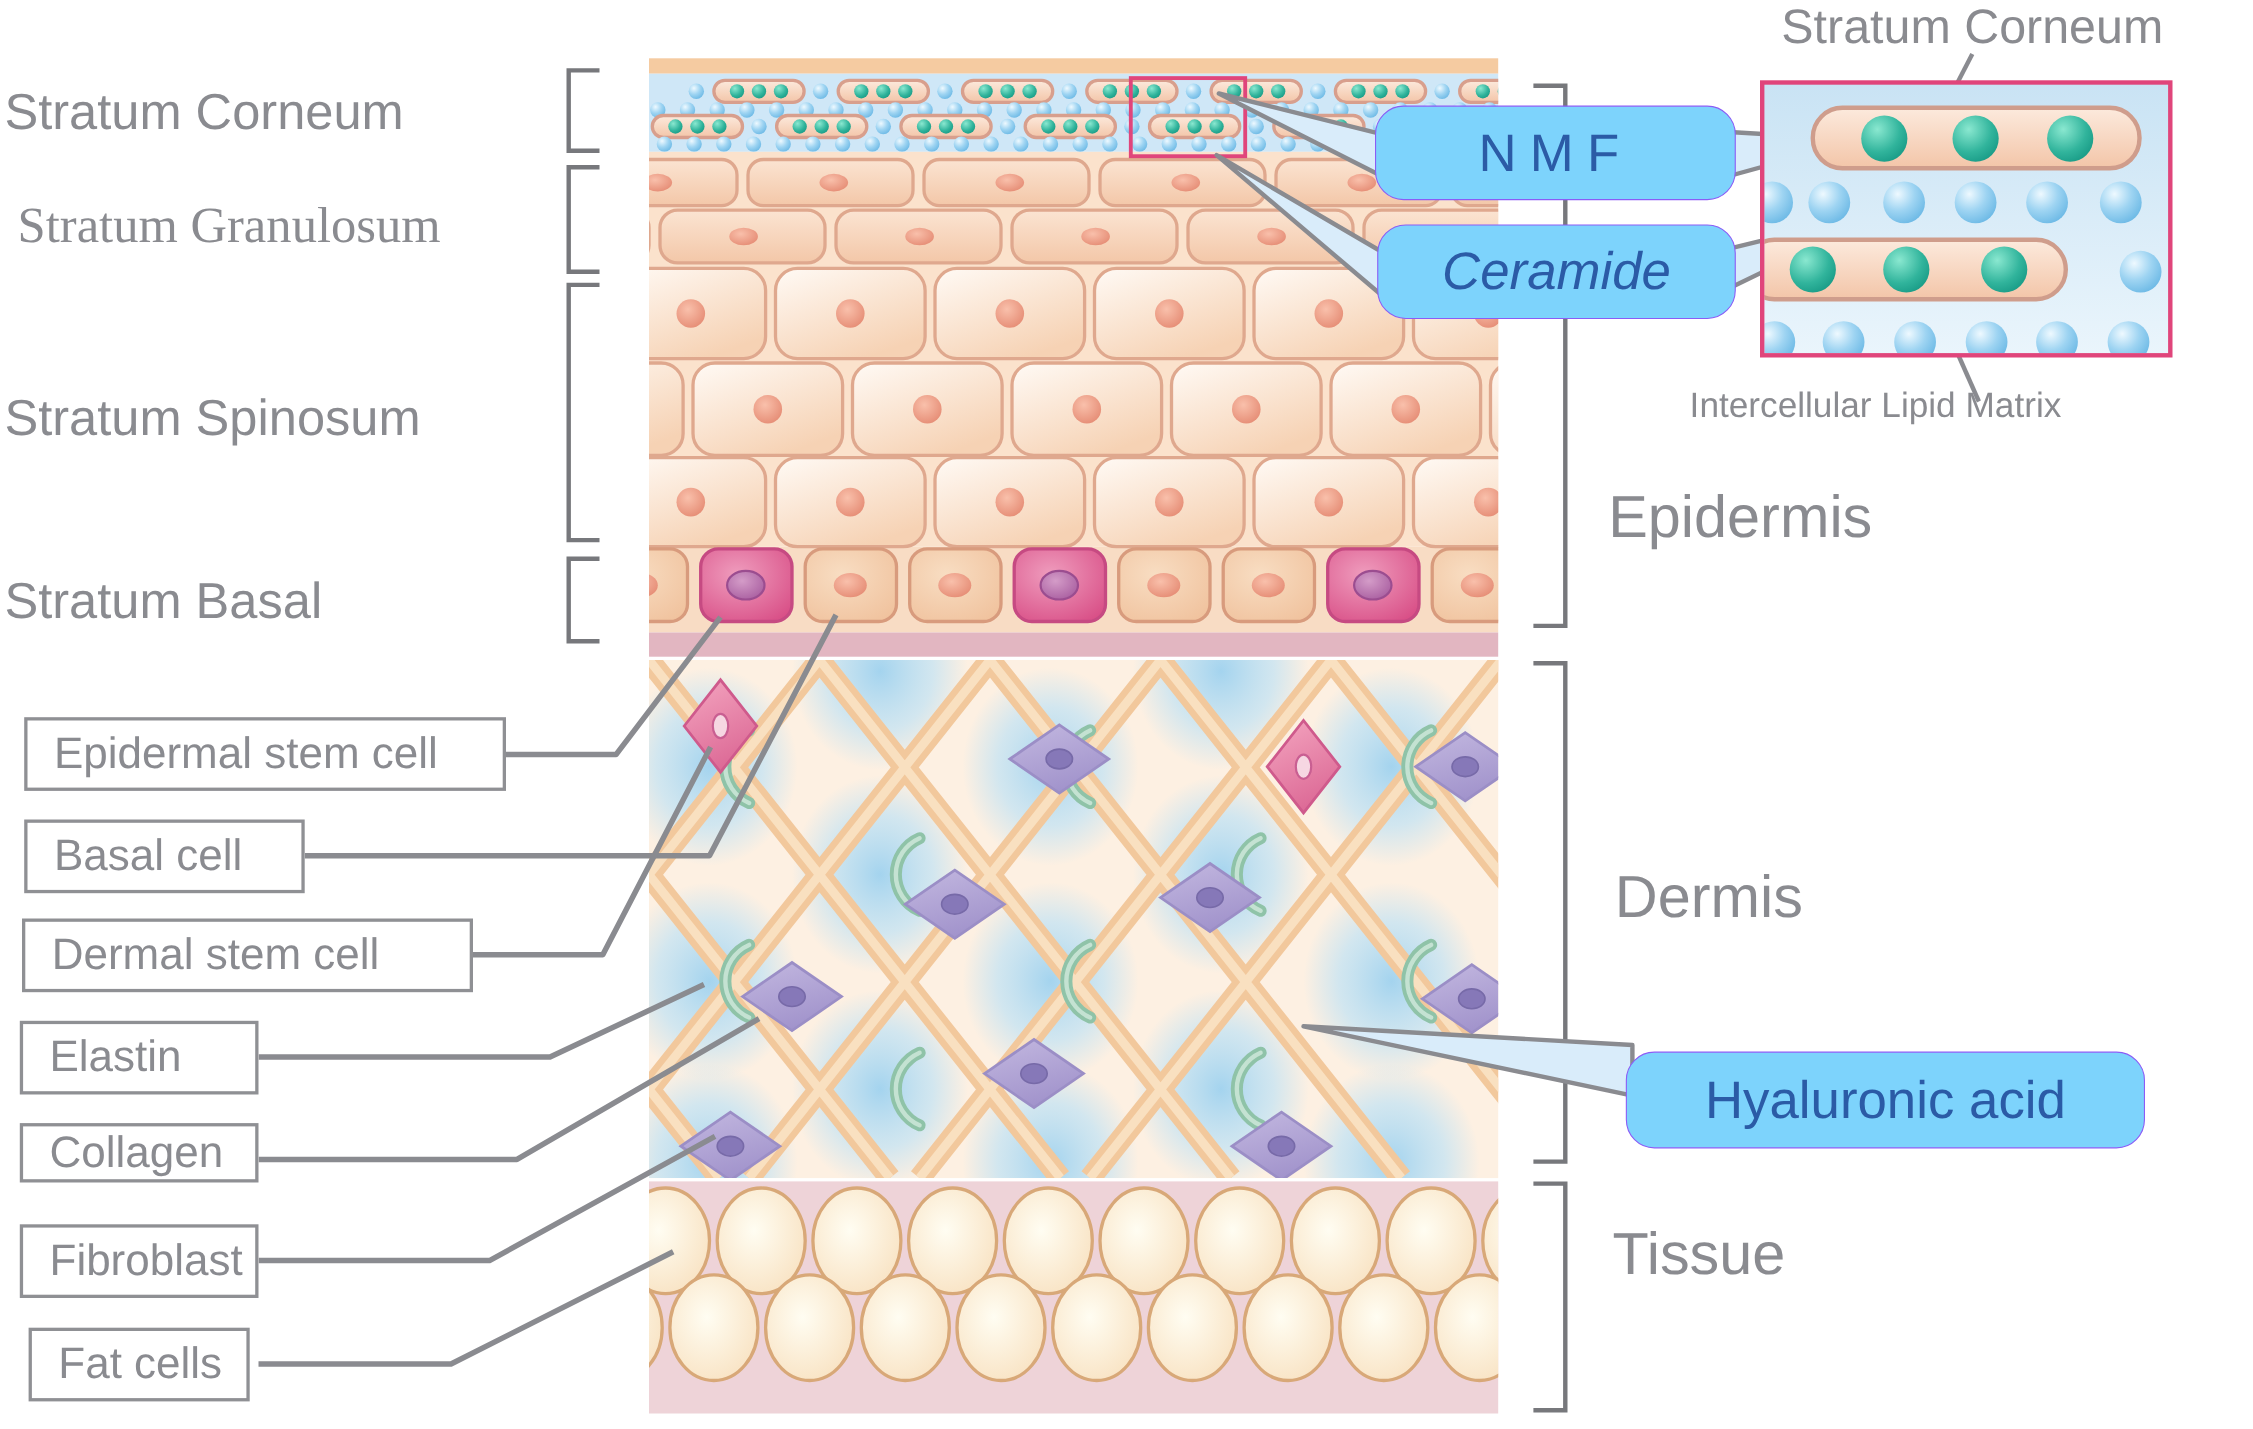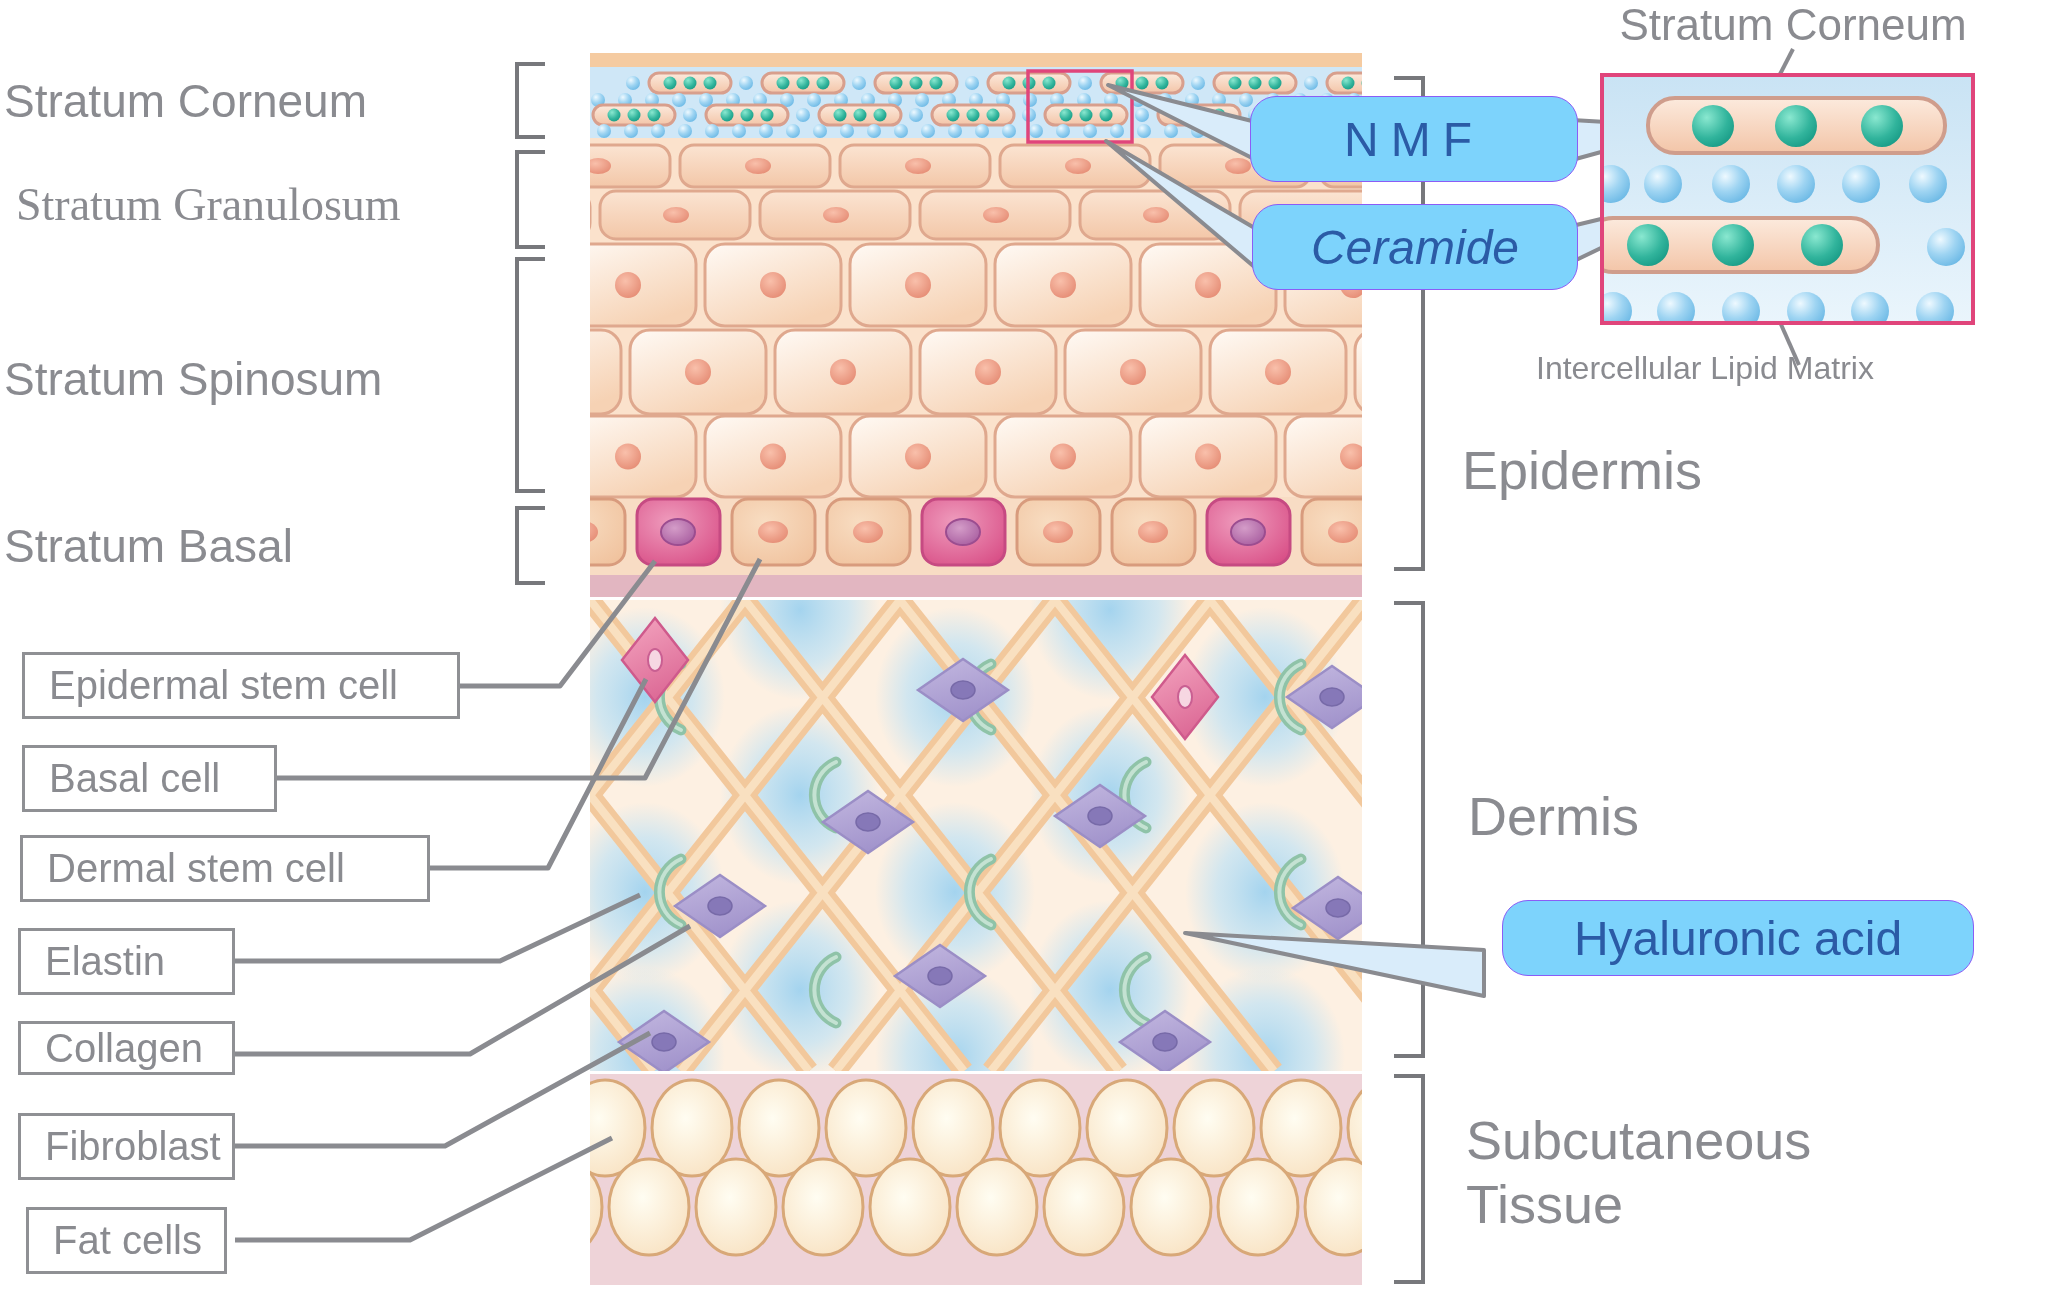--- a/index.html
+++ b/index.html
@@ -493,24 +493,23 @@
   <div class="box-label" style="left:22px;top:652px;width:438px;height:67px;">Epidermal stem cell</div>
   <div class="box-label" style="left:22px;top:745px;width:255px;height:67px;">Basal cell</div>
   <div class="box-label" style="left:20px;top:835px;width:410px;height:67px;">Dermal stem cell</div>
   <div class="box-label" style="left:18px;top:928px;width:217px;height:67px;">Elastin</div>
   <div class="box-label" style="left:18px;top:1021px;width:217px;height:54px;">Collagen</div>
   <div class="box-label" style="left:18px;top:1113px;width:217px;height:67px;">Fibroblast</div>
   <div class="box-label" style="left:26px;top:1207px;width:201px;height:67px;">Fat cells</div>
 
   <div class="callout" style="left:1250px;top:96px;width:328px;height:86px;letter-spacing:12px;">NMF</div>
   <div class="callout" style="left:1252px;top:204px;width:326px;height:86px;font-style:italic;">Ceramide</div>
-  <div class="callout" style="left:1478px;top:900px;width:472px;height:76px;margin-left:24px;">Hyaluronic acid</div>
+  <div class="callout" style="left:1478px;top:956px;width:472px;height:88px;">Hyaluronic acid</div>
 
   <div class="inset-title" style="left:1598px;top:0px;width:390px;">Stratum Corneum</div>
   <div class="inset-caption" style="left:1536px;top:350px;">Intercellular Lipid Matrix</div>
 
   <div class="region-label" style="left:1462px;top:438px;">Epidermis</div>
   <div class="region-label" style="left:1468px;top:784px;">Dermis</div>
   <div class="region-label" style="left:1466px;top:1108px;">
-    <div>Subcutaneous</div>
     <div>Tissue</div>
   </div>
 </div>
 
 </body></html>

